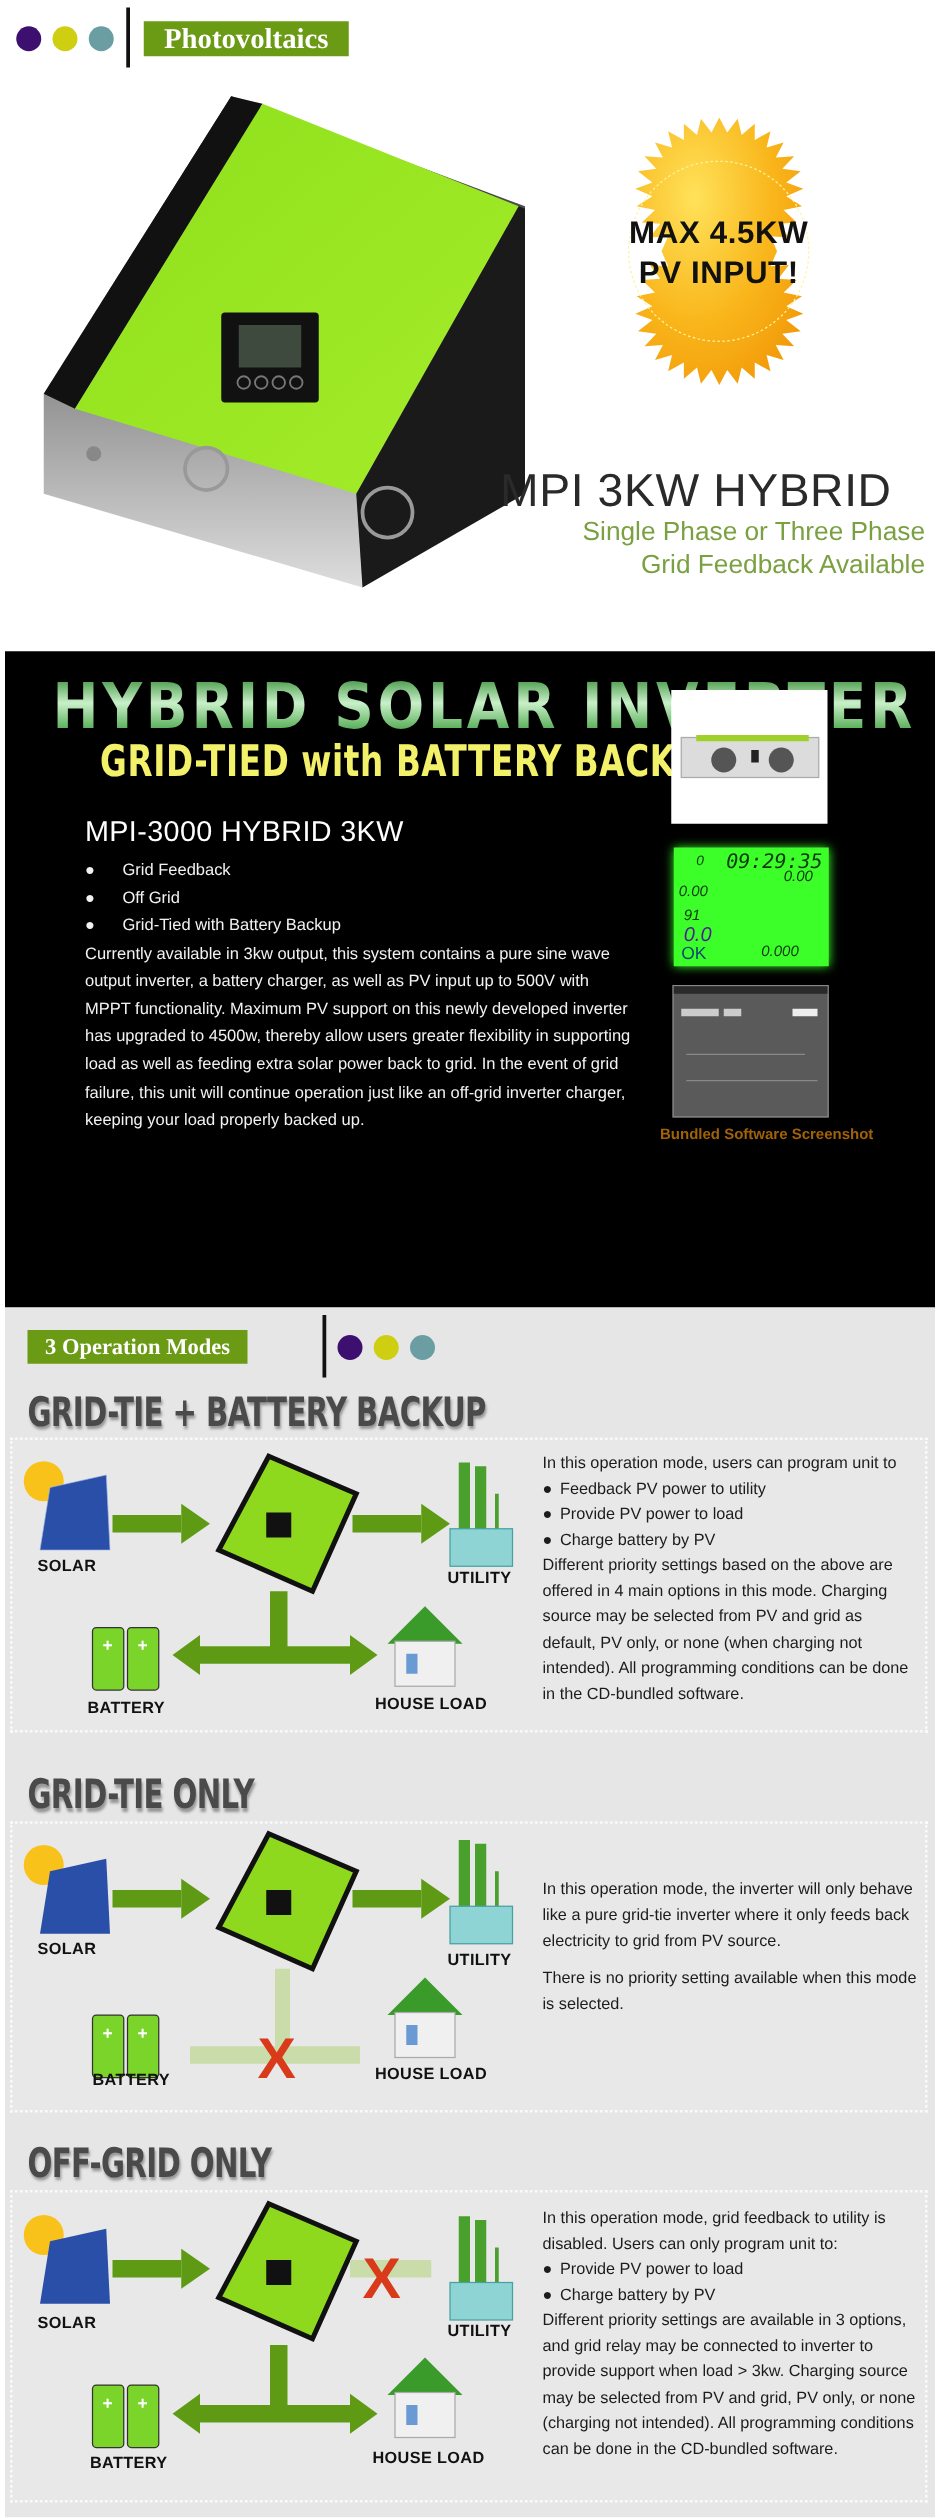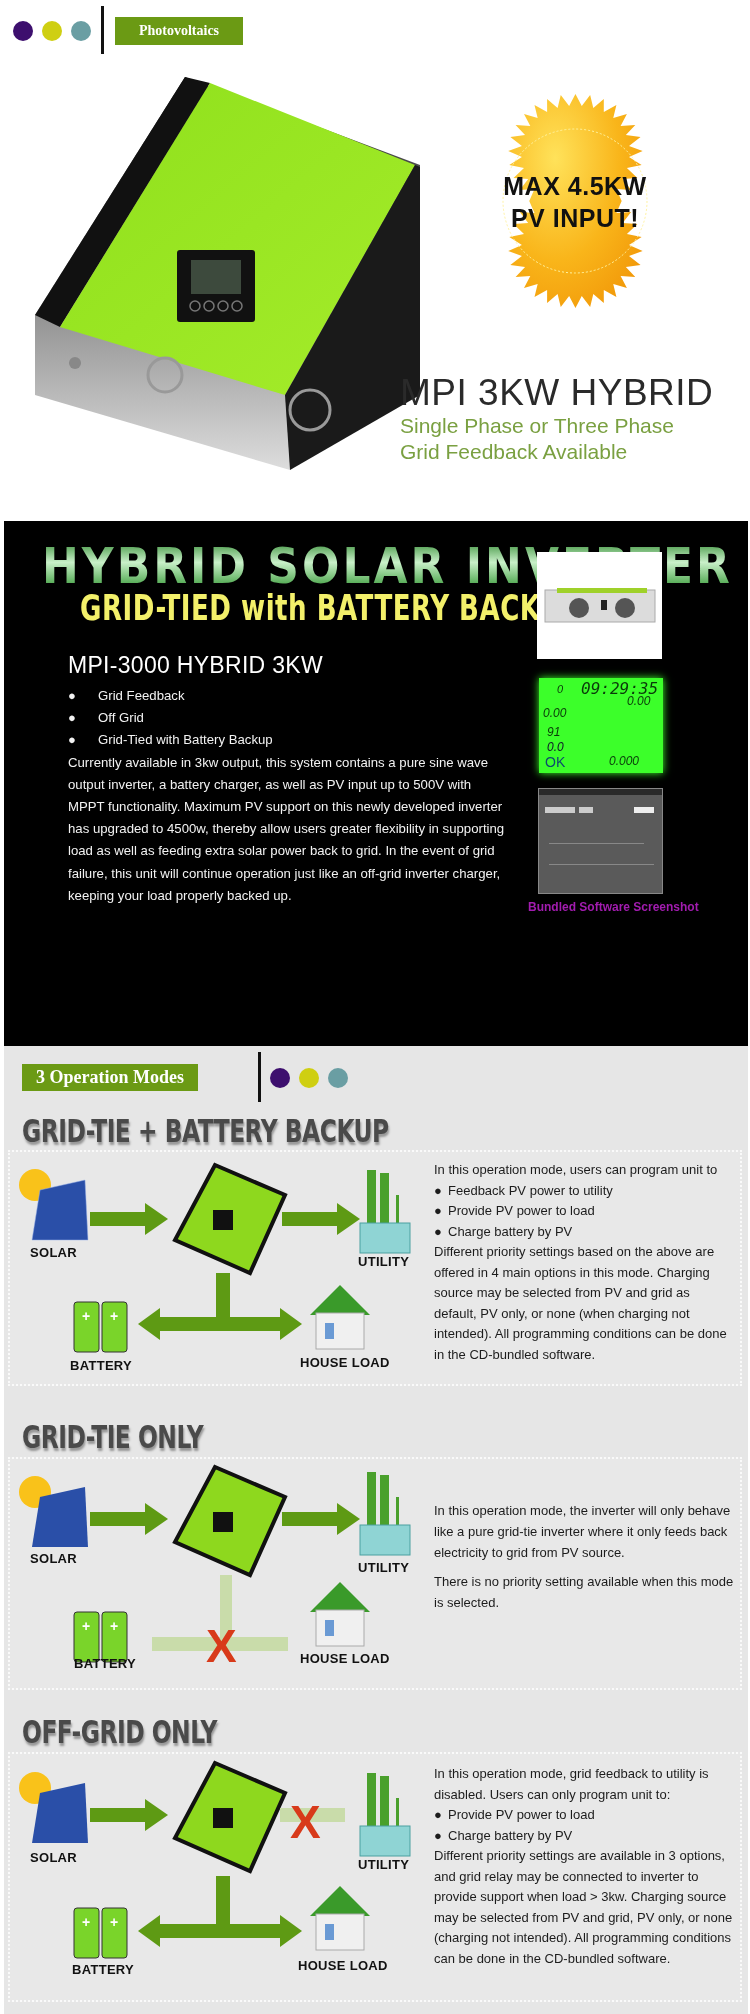--- a/index.html
+++ b/index.html
@@ -6,50 +6,50 @@
 body{width:750px;height:2014px;background:#fff;font-family:"Liberation Sans","DejaVu Sans",sans-serif;position:relative;overflow:hidden}
 .abs{position:absolute}
 .dot{position:absolute;width:20px;height:20px;border-radius:50%}
 .vbar{position:absolute;width:3px;background:#111}
 .tagbox{position:absolute;background:#6b9a14;color:#fff;font-family:"Liberation Serif","DejaVu Serif",serif;font-weight:bold;display:flex;align-items:center;justify-content:center}
 
 .inverter{position:absolute}
 .badge{position:absolute;left:464px;left:466px;top:92px;width:218px;height:218px}
 .badge-text{position:absolute;left:0;top:78px;width:100%;text-align:center;font-family:"Liberation Sans",sans-serif;font-weight:900;font-size:25px;line-height:32px;color:#111;letter-spacing:0.5px}
 .model{position:absolute;left:400px;top:372px;width:340px;text-align:left;font-size:37px;color:#2a2a2a;letter-spacing:0.5px}
-.sub{position:absolute;left:400px;width:340px;text-align:left;font-size:21px;color:#7aa041}
+.sub{position:absolute;left:400px;width:340px;text-align:right;font-size:21px;color:#7aa041}
 
 .black{position:absolute;left:4px;top:521px;width:744px;height:525px;background:#000}
 .headline1{position:absolute;left:42px;top:536px;font-family:"DejaVu Sans",sans-serif;font-weight:bold;font-size:44px;letter-spacing:3px;background:linear-gradient(#1a7a1a,#c9f0c9 45%,#1d8a1d);-webkit-background-clip:text;background-clip:text;color:transparent;transform:scaleY(1.15);transform-origin:left top}
 .headline2{position:absolute;left:80px;top:588px;font-family:"DejaVu Sans Condensed","DejaVu Sans",sans-serif;font-weight:bold;font-size:29px;color:#f3f06a;letter-spacing:0.5px;transform:scaleY(1.2);transform-origin:left top}
 .ptitle{position:absolute;left:68px;top:652px;font-size:23px;font-weight:normal;color:#fff;letter-spacing:0.3px}
 .body-text{position:absolute;left:68px;top:685px;width:440px;color:#f2f2f2;font-size:13.2px;line-height:22.2px}
 .body-text .bl{display:flex}
 .body-text .bl .b{width:30px;font-size:13px}
 .thumb{position:absolute;background:#fff}
 .lcd{position:absolute;background:#3cff2a;box-shadow:0 0 8px #3cff2a}
 .sw{position:absolute;background:#5a5a5a;border:1px solid #888}
-.caption{position:absolute;left:528px;top:900px;font-size:12px;font-weight:bold;color:#a21caf}
+.caption{position:absolute;left:528px;top:900px;font-size:12px;font-weight:bold;color:#a16207}
 
 .lower{position:absolute;left:4px;top:1046px;width:744px;height:968px;background:#e6e6e6}
 .mode-title{position:absolute;left:22px;font-family:"DejaVu Sans Condensed","DejaVu Sans",sans-serif;font-weight:bold;font-size:26px;color:#4a4a4a;text-shadow:1px 2px 2px rgba(0,0,0,0.35);transform:scaleY(1.25);transform-origin:left top;letter-spacing:-0.5px}
 .panel{position:absolute;left:8px;width:734px;border:2px dotted #fafafa;background:#e8e8e8}
 .desc{position:absolute;left:434px;width:300px;font-size:13px;line-height:20.5px;color:#1c1c1c}
 .desc .bl{display:flex}
 .desc .bl .b{width:14px}
 .lbl{position:absolute;font-weight:bold;font-size:13px;color:#111;letter-spacing:0.3px}
 </style>
 </head>
 <body>
 
 <div class="dot" style="left:13px;top:21px;background:#3d0f6e"></div>
 <div class="dot" style="left:42px;top:21px;background:#cfcf12"></div>
 <div class="dot" style="left:71px;top:21px;background:#6a9ea3"></div>
 <div class="vbar" style="left:101px;top:6px;height:48px"></div>
-<div class="tagbox" style="left:115px;top:17px;width:128px;height:28px;font-size:14px">Photovoltaics</div>
+<div class="tagbox" style="left:115px;top:17px;width:164px;height:28px;font-size:23px">Photovoltaics</div>
 
 <svg class="inverter" style="left:15px;top:65px" width="405" height="410" viewBox="0 0 405 410">
   <defs>
     <linearGradient id="gr" x1="0" y1="0" x2="1" y2="1">
         <stop offset="0" stop-color="#8fe01c"></stop>
         <stop offset="1" stop-color="#a5ec2a"></stop>
       </linearGradient>
     <linearGradient id="fade" x1="0" y1="0" x2="0" y2="1">
         <stop offset="0" stop-color="#222"></stop>
         <stop offset="1" stop-color="#ddd"></stop>
@@ -123,21 +123,21 @@
       <circle cx="88" cy="56" r="10" fill="#555"></circle>
     <rect x="64" y="48" width="6" height="10" fill="#222"></rect>
   </svg>
 </div>
 <div class="lcd" style="left:539px;top:678px;width:124px;height:95px">
   <div class="abs" style="left:42px;top:1px;font-size:16px;color:#0a3a0a;font-family:'DejaVu Sans Mono',monospace;font-style:italic">09:29:35</div>
   <div class="abs" style="left:18px;top:5px;font-size:11px;color:#0a3a0a;font-style:italic">0</div>
   <div class="abs" style="left:88px;top:16px;font-size:12px;color:#0a3a0a;font-style:italic">0.00</div>
   <div class="abs" style="left:4px;top:28px;font-size:12px;color:#0a3a0a;font-style:italic">0.00</div>
   <div class="abs" style="left:8px;top:47px;font-size:12px;color:#0a3a0a;font-style:italic">91</div>
-  <div class="abs" style="left:8px;top:62px;font-size:12px;color:#0f172a;font-style:italic">0.0</div>
+  <div class="abs" style="left:8px;top:62px;font-size:16px;color:#4c1d95;font-style:italic">0.0</div>
   <div class="abs" style="left:6px;top:76px;font-size:14px;color:#0c4a6e">OK</div>
   <div class="abs" style="left:70px;top:76px;font-size:12px;color:#0a3a0a;font-style:italic">0.000</div>
 </div>
 <div class="sw" style="left:538px;top:788px;width:125px;height:106px">
   <div class="abs" style="left:0;top:0;width:100%;height:6px;background:#2a2a2a"></div>
   <div class="abs" style="left:6px;top:18px;width:30px;height:6px;background:#ccc"></div>
   <div class="abs" style="left:40px;top:18px;width:14px;height:6px;background:#ccc"></div>
   <div class="abs" style="left:95px;top:18px;width:20px;height:6px;background:#eee"></div>
   <div class="abs" style="left:10px;top:50px;width:95px;height:5px;border-bottom:1px solid #888"></div>
   <div class="abs" style="left:10px;top:75px;width:105px;height:1px;background:#888"></div>

